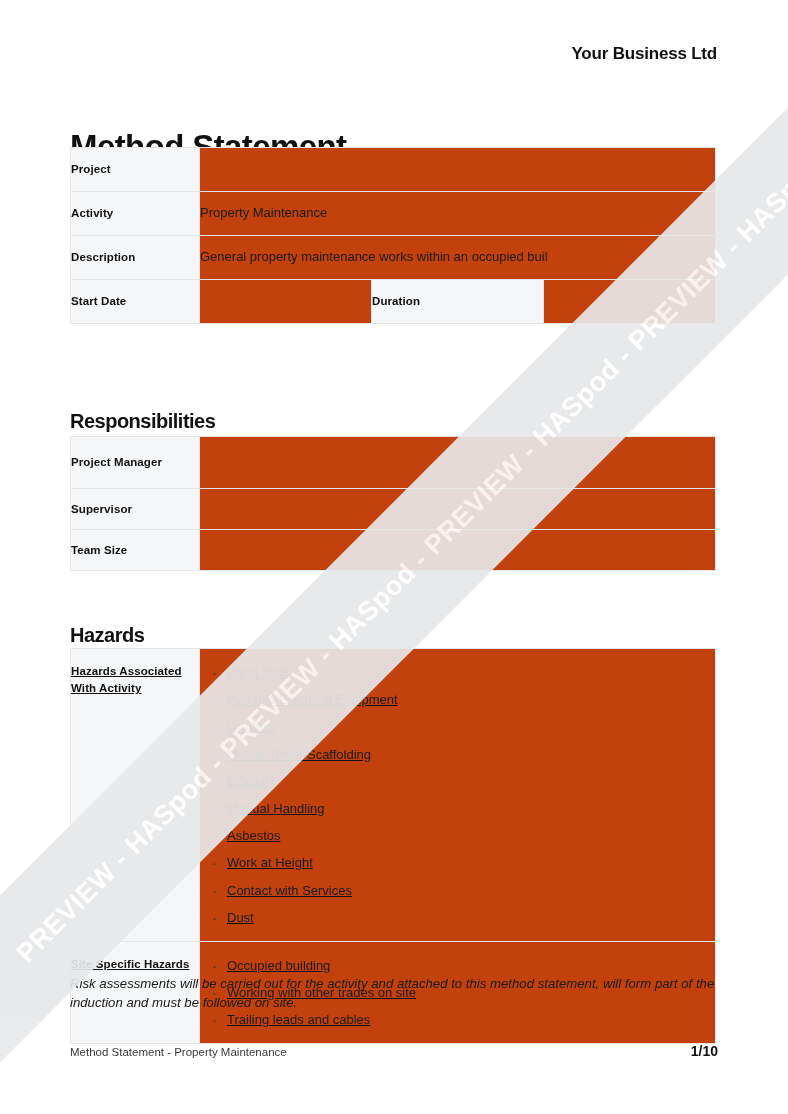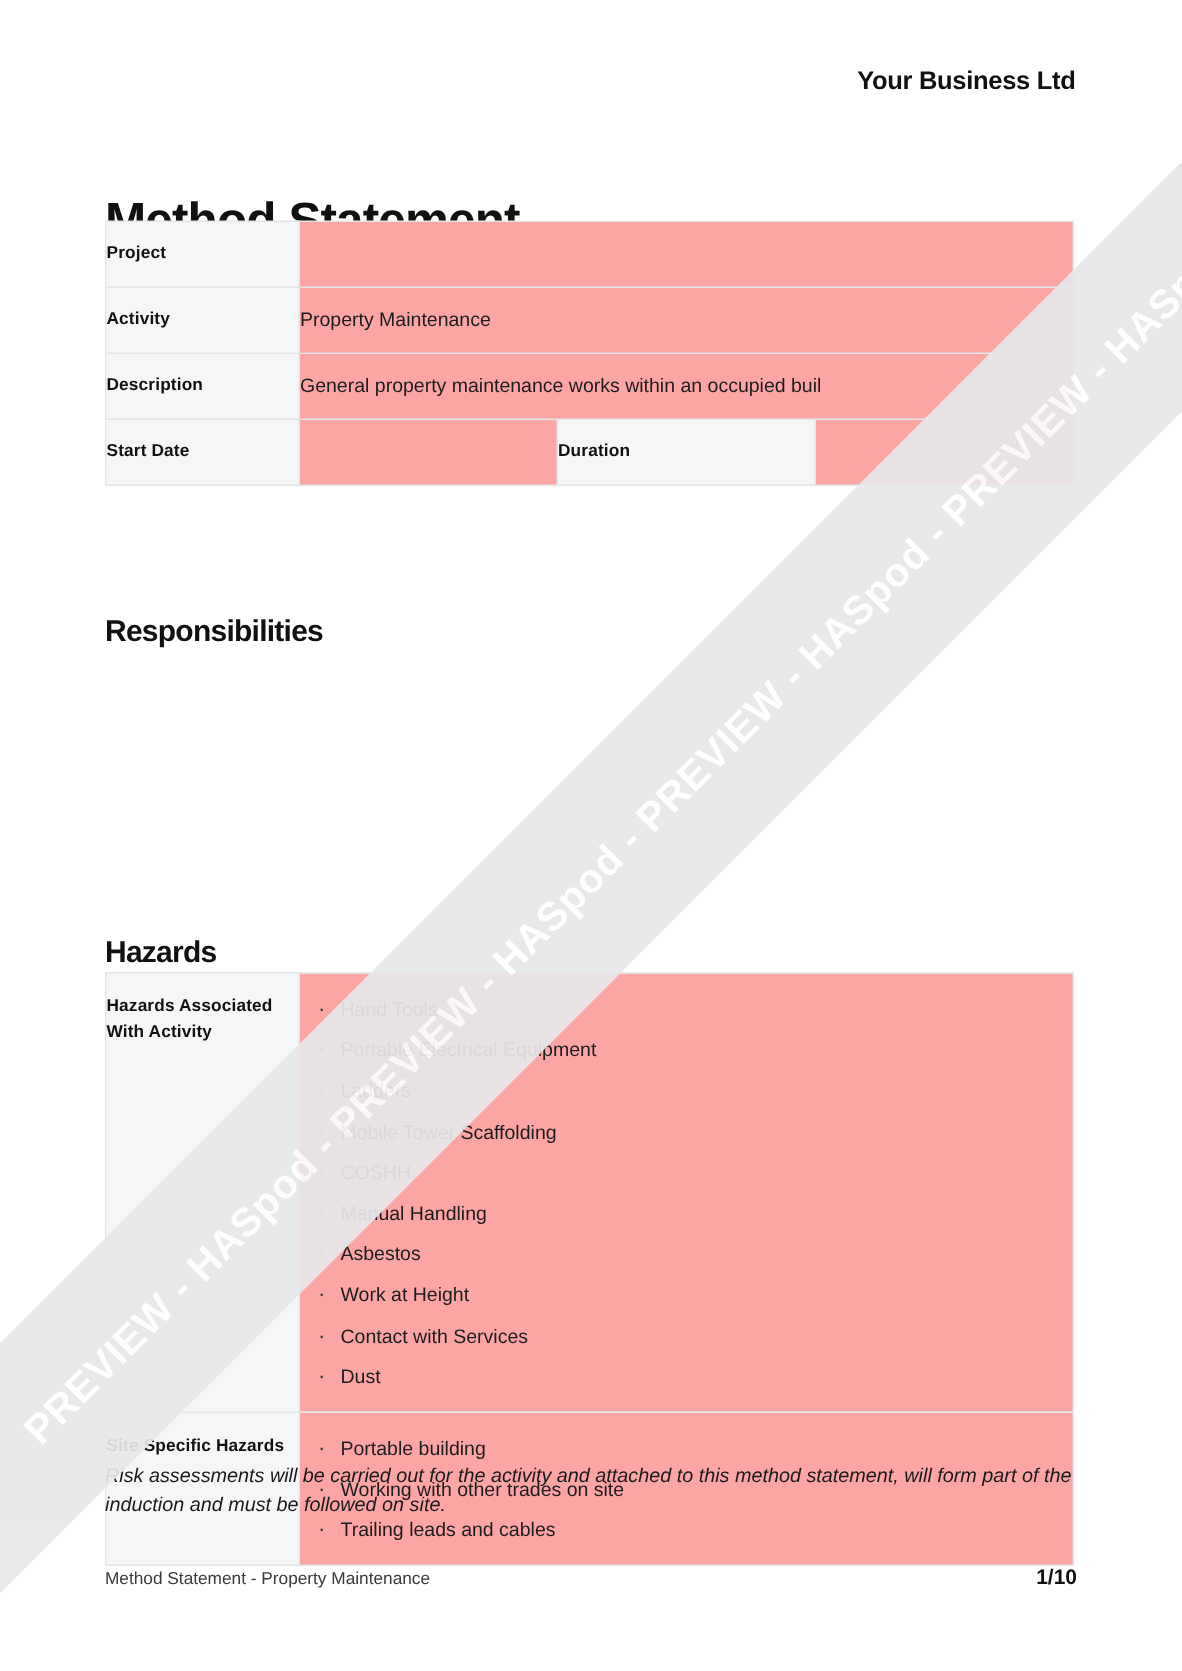--- a/index.html
+++ b/index.html
@@ -69,42 +69,42 @@
   table.doc-table {
     position: absolute;
     left: 70px;
     width: 646px;
     border-collapse: collapse;
     table-layout: fixed;
     font-size: 12.5px;
   }
   table.info-table  { top: 147px; }
   table.resp-table  { top: 436px; }
-  table.haz-table   { top: 648px; }
+  table.haz-table   { top: 648px; text-decoration: underline; }
 
   .doc-table td {
     border: 1px solid #e3e5e7;
     padding: 0;
     vertical-align: middle;
   }
 
   .cell-label {
     background: #f5f6f7;
     font-weight: bold;
     font-size: 11.5px;
     letter-spacing: 0.1px;
     color: #111111;
     padding: 13px 0 13px 13px;
     line-height: 1.45;
     vertical-align: middle;
   }
   .cell-label.top-align { vertical-align: top; padding-top: 14px; }
 
   .cell-value {
-    background: #fca5a5;
+    background: #c2410c;
     font-size: 13px;
     color: #1c1c1c;
     padding: 13px 12px;
     line-height: 1.45;
   }
 
   .row-h-tall  { height: 44px; }
 
   ul.bullets {
     margin: 0;
@@ -223,20 +223,36 @@
           <td class="cell-label">Start Date</td>
           <td class="cell-value" style="width:195px"></td>
           <td class="cell-label" style="width:129px">Duration</td>
           <td class="cell-value"></td>
         </tr>
       </tbody>
     </table>
 
     <h2 class="section-title responsibilities">Responsibilities</h2>
 
+    <table class="doc-table resp-table">
+      <tbody>
+        <tr style="height:52px">
+          <td class="cell-label" style="width:128px;line-height:1.5">Project Manager</td>
+          <td class="cell-value"></td>
+        </tr>
+        <tr style="height:41px">
+          <td class="cell-label">Supervisor</td>
+          <td class="cell-value"></td>
+        </tr>
+        <tr style="height:41px">
+          <td class="cell-label">Team Size</td>
+          <td class="cell-value"></td>
+        </tr>
+      </tbody>
+    </table>
 
     <h2 class="section-title hazards">Hazards</h2>
 
     <table class="doc-table haz-table">
       <tbody>
         <tr>
           <td class="cell-label top-align" style="width:128px;line-height:1.5">Hazards Associated With Activity</td>
           <td class="cell-value list-cell">
             <ul class="bullets">
               <li>Hand Tools</li>
@@ -249,21 +265,21 @@
               <li>Work at Height</li>
               <li>Contact with Services</li>
               <li>Dust</li>
             </ul>
           </td>
         </tr>
         <tr>
           <td class="cell-label top-align" style="line-height:1.5">Site Specific Hazards</td>
           <td class="cell-value list-cell">
             <ul class="bullets">
-              <li>Portable building</li>
+              <li>Occupied building</li>
               <li>Working with other trades on site</li>
               <li>Trailing leads and cables</li>
             </ul>
           </td>
         </tr>
       </tbody>
     </table>
 
     <div class="note">Risk assessments will be carried out for the activity and attached to this method statement, will form part of the induction and must be followed on site.</div>
 

